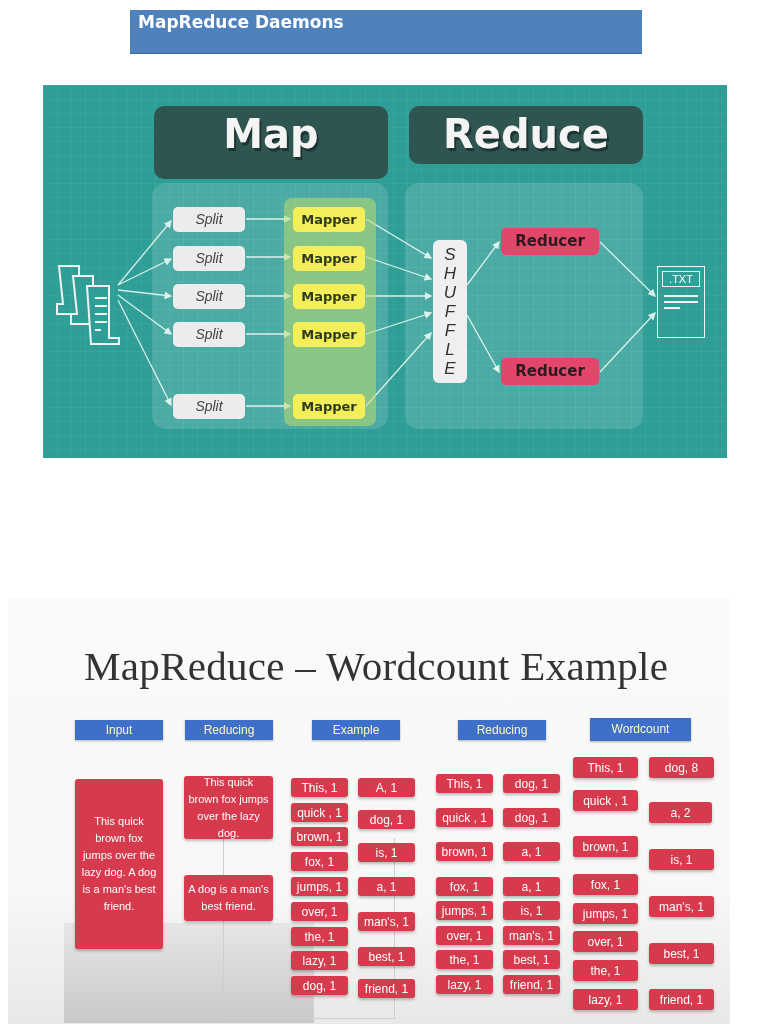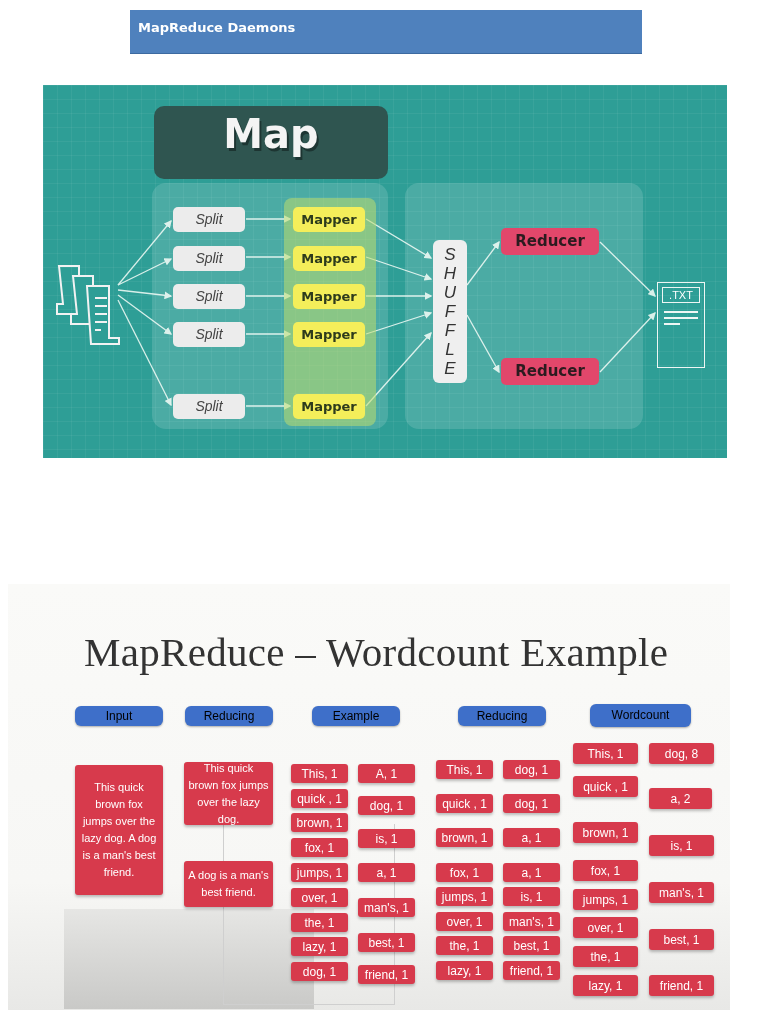--- a/index.html
+++ b/index.html
@@ -1,37 +1,37 @@
 <!DOCTYPE html>
 <html><head>
 <meta charset="utf-8">
 <style>
   html, body { margin:0; padding:0; }
   body { width:768px; height:1024px; background:#ffffff; position:relative; overflow:hidden; font-family:"Liberation Sans", sans-serif; }
 
   .title-bar { position:absolute; left:130px; top:10px; width:512px; height:43px; background:#4f81bd; border-bottom:1px solid #3c6aa0; }
-  .title-bar span { position:absolute; left:8px; top:2px; color:#fff; font-weight:bold; font-size:13px; font-family:"DejaVu Sans", sans-serif;margin-top:8px; }
+  .title-bar span { position:absolute; left:8px; top:2px; color:#fff; font-weight:bold; font-size:17px; font-family:"DejaVu Sans", sans-serif; }
 
   
   .d1 { position:absolute; left:43px; top:85px; width:684px; height:373px; background:#2e9e96;
         background-image: linear-gradient(rgba(255,255,255,0.05) 1px, transparent 1px), linear-gradient(90deg, rgba(255,255,255,0.05) 1px, transparent 1px);
         background-size:14px 14px; overflow:hidden; }
   .hdr { position:absolute; background:#2f5550; border-radius:10px; color:#f4f4f4; font-family:"DejaVu Sans", sans-serif; font-weight:bold; font-size:40px; text-align:center; text-shadow:2px 3px 0 #1d3532; }
   .panel { position:absolute; background:rgba(255,255,255,0.14); border-radius:14px; }
   .mapper-col { position:absolute; background:rgba(190,220,110,0.55); border-radius:8px; }
   .split { position:absolute; width:72px; height:25px; background:#ececec; border-radius:5px; color:#444; font-style:italic; font-size:14px; text-align:center; line-height:25px; }
   .mapper { position:absolute; width:72px; height:25px; background:#f4ee5a; border-radius:5px; color:#2d3b1c; font-weight:bold; font-size:13px; text-align:center; line-height:25px; font-family:"DejaVu Sans", sans-serif; }
   .reducer { position:absolute; width:98px; height:27px; background:#e2476b; border-radius:5px; color:#2b1b1f; font-weight:bold; font-size:15px; text-align:center; line-height:27px; font-family:"DejaVu Sans", sans-serif; }
   .shuffle { position:absolute; left:390px; top:155px; width:34px; height:143px; background:#efefef; border-radius:6px; color:#333; font-style:italic; font-size:17px; text-align:center; display:flex; flex-direction:column; justify-content:center; line-height:19px; }
   .d1 svg.lines { position:absolute; left:0; top:0; }
 
   
-  .d2 { position:absolute; left:8px; top:584px; width:722px; height:426px; background:linear-gradient(#fafaf8 0%, #f7f7f5 70%, #e8e8e6 100%); overflow:hidden;text-decoration:underline; }
+  .d2 { position:absolute; left:8px; top:598px; width:722px; height:426px; background:linear-gradient(#fafaf8 0%, #f7f7f5 70%, #e8e8e6 100%); overflow:hidden;text-decoration:underline; }
   .d2-title { position:absolute; left:76px; top:44px; font-family:"Liberation Serif", serif; font-size:41px; color:#333; white-space:nowrap; letter-spacing:0.3px; }
-  .stage { position:absolute; top:122px; height:20px; background:#3e6fc9; color:#000000; font-size:12px; text-align:center; line-height:20px; border-radius:6px; box-shadow:0 1px 2px rgba(0,0,0,0.3); }
+  .stage { position:absolute; top:122px; height:20px; background:#3e6fc9; color:#fef9c3; font-size:12px; text-align:center; line-height:20px; border-radius:0; box-shadow:0 1px 2px rgba(0,0,0,0.3); }
   .rbox { position:absolute; background:#d73a4c; color:#fff; border-radius:3px; box-shadow:0 2px 3px rgba(0,0,0,0.25); font-size:12px; text-align:center; display:flex; align-items:center; justify-content:center; }
   .big-in { font-size:11px; line-height:17px; padding:0 4px; box-sizing:border-box; }
   .shade { position:absolute; left:56px; top:325px; width:250px; height:100px; background:linear-gradient(#e6e6e4, #c9c9c7); }
   .conn { position:absolute; border:1px solid #cfcfcf; border-top:none; }
 </style>
 </head>
 <body>
 
 <div class="title-bar">
   <span>MapReduce  Daemons</span>
@@ -61,20 +61,21 @@
       <line x1="323" y1="249" x2="388" y2="228"></line>
       <line x1="323" y1="321" x2="388" y2="248"></line>
       <line x1="424" y1="200" x2="456" y2="157"></line>
       <line x1="424" y1="230" x2="456" y2="287"></line>
       <line x1="557" y1="157" x2="612" y2="211"></line>
       <line x1="557" y1="287" x2="612" y2="228"></line>
     </g>
   </svg>
 
   <div class="hdr" style="left:111px;top:21px;width:234px;height:73px;line-height:56px;">Map</div>
+  <div class="hdr" style="left:366px;top:21px;width:234px;height:58px;line-height:56px;">Reduce</div>
 
   <div class="panel" style="left:109px;top:98px;width:236px;height:246px;"></div>
   <div class="panel" style="left:362px;top:98px;width:238px;height:246px;"></div>
   <div class="mapper-col" style="left:241px;top:113px;width:92px;height:228px;"></div>
 
   <svg style="position:absolute;left:8px;top:177px;" width="75" height="90">
     <g stroke="#f2f2f2" stroke-width="2" fill="none">
       <path d="M8,4 h20 v48 h-22 v-10 h6 z"></path>
       <path d="M22,14 h20 v48 h-22 v-10 h6 z" fill="#2e9e96"></path>
       <path d="M36,24 h22 v52 h10 v6 h-28 z" fill="#2e9e96"></path>
@@ -104,41 +105,41 @@
     <span>U</span>
     <span>F</span>
     <span>F</span>
     <span>L</span>
     <span>E</span>
   </div>
 
   <div class="reducer" style="left:458px;top:143px;">Reducer</div>
   <div class="reducer" style="left:458px;top:273px;">Reducer</div>
 
-  <div style="position:absolute;left:614px;top:197px;width:48px;height:86px;border:1.5px solid #eef6f4;box-sizing:border-box;">
+  <div style="position:absolute;left:614px;top:181px;width:48px;height:72px;border:1.5px solid #eef6f4;box-sizing:border-box;">
     <div style="margin:4px 4px 0;border:1.5px solid #eef6f4;color:#fff;font-size:11px;text-align:center;line-height:14px;">.TXT</div>
     <div style="margin:8px 6px 0;height:2px;background:#eef6f4;"></div>
     <div style="margin:4px 6px 0;height:2px;background:#eef6f4;"></div>
     <div style="margin:4px 6px 0;height:2px;width:16px;background:#eef6f4;"></div>
   </div>
 </div>
 
 <div class="d2">
   <div class="shade"></div>
   <div class="conn" style="left:215px;top:240px;width:170px;height:180px;"></div>
 
   <div class="d2-title">MapReduce – Wordcount Example</div>
 
   <div class="stage" style="left:67px;width:88px;">Input</div>
   <div class="stage" style="left:177px;width:88px;">Reducing</div>
   <div class="stage" style="left:304px;width:88px;">Example</div>
   <div class="stage" style="left:450px;width:88px;">Reducing</div>
   <div class="stage" style="left:582px;top:120px;height:23px;line-height:23px;width:101px;">Wordcount</div>
 
-  <div class="rbox big-in" style="left:67px;top:181px;width:88px;height:130px;">This quick brown fox jumps over the lazy dog. A dog is a man's best friend.</div>
+  <div class="rbox big-in" style="left:67px;top:181px;width:88px;height:170px;">This quick brown fox jumps over the lazy dog. A dog is a man's best friend.</div>
   <div class="rbox big-in" style="left:176px;top:178px;width:89px;height:63px;">This quick brown fox jumps over the lazy dog.</div>
   <div class="rbox big-in" style="left:176px;top:277px;width:89px;height:46px;">A dog is a man's best friend.</div>
 
   <div id="map-left">
       <div class="rbox" style="left: 283px; top: 180px; width: 57px; height: 19px;">This, 1</div>
       <div class="rbox" style="left: 283px; top: 205px; width: 57px; height: 19px;">quick , 1</div>
       <div class="rbox" style="left: 283px; top: 229px; width: 57px; height: 19px;">brown, 1</div>
       <div class="rbox" style="left: 283px; top: 254px; width: 57px; height: 19px;">fox, 1</div>
       <div class="rbox" style="left: 283px; top: 279px; width: 57px; height: 19px;">jumps, 1</div>
       <div class="rbox" style="left: 283px; top: 304px; width: 57px; height: 19px;">over, 1</div>

